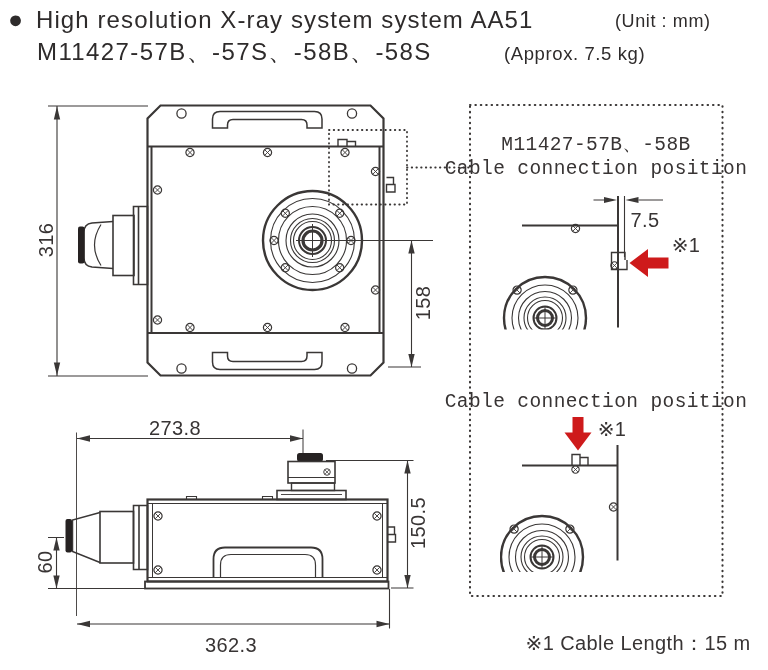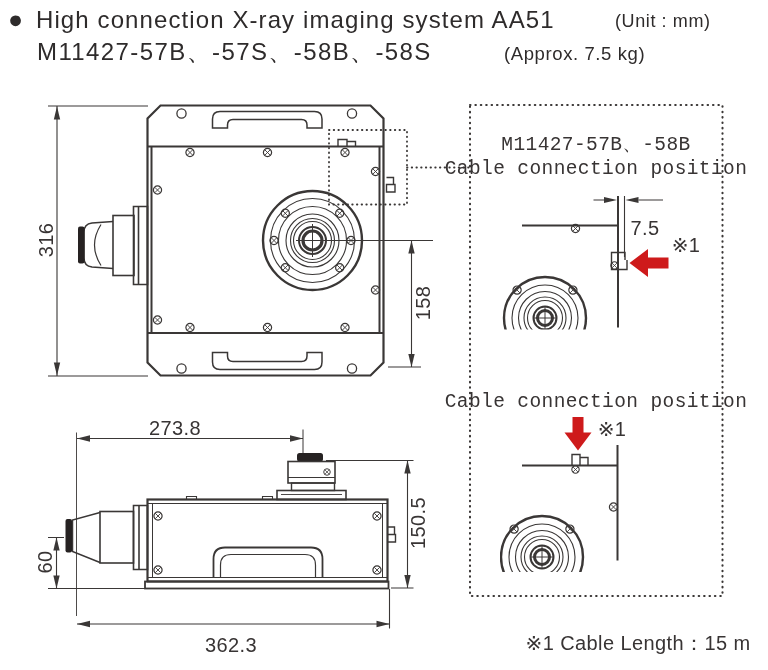--- a/index.html
+++ b/index.html
@@ -203,34 +203,34 @@
       </g>
       <path class="k" stroke-width="2" d="M522,465.5 H618 M617.5,445 V560.5"></path>
       <path class="k" stroke-width="1.4" d="M572,465.5 V454.5 H580 V465.5 M580,465.5 V457.5 H588 V465.5"></path>
       <use href="#scrw" transform="translate(575.5,469.5) scale(0.9)"></use>
       <use href="#scrw" transform="translate(613.5,507)"></use>
       <polygon class="r" points="578,450.5 564.5,432.5 572.5,432.5 572.5,417 583.5,417 583.5,432.5 591.5,432.5"></polygon>
     </g>
   </svg>
 
   <span class="hdrtxt t-title" style="left:8px;top:5px;font-size:25px;">●</span>
-  <span class="hdrtxt t-title" style="left:36px;top:6px;">High connection X-ray imaging system  AA51</span>
+  <span class="hdrtxt t-title" style="left:36px;top:6px;">High resolution X-ray system system  AA51</span>
   <span class="hdrtxt t-small" style="left:615px;top:11px;font-size:18px;">(Unit : mm)</span>
   <span class="hdrtxt t-models" style="left:37px;top:38px;">M11427-57B、-57S、-58B、-58S</span>
   <span class="hdrtxt t-small" style="left:504px;top:43px;">(Approx. 7.5 kg)</span>
 
   <span class="txt rot dimtxt" style="left:46px;top:240px;">316</span>
   <span class="txt rot dimtxt" style="left:423px;top:303px;">158</span>
   <span class="txt dimtxt" style="left:175px;top:428px;">273.8</span>
   <span class="txt dimtxt" style="left:231px;top:612px;margin-top:33px;">362.3</span>
   <span class="txt rot dimtxt" style="left:418px;top:523px;">150.5</span>
   <span class="txt rot dimtxt" style="left:45px;top:562px;">60</span>
 
   <span class="txt dettl" style="left:596px;top:143px;">M11427-57B、-58B</span>
   <span class="txt dettl" style="left:596px;top:169px;">Cable connection position</span>
-  <span class="txt dimtxt" style="left:645px;top:228px;text-align:center;">7.5</span>
+  <span class="txt dimtxt" style="left:645px;top:220px;text-align:center;">7.5</span>
   <span class="txt dimtxt" style="left:686px;top:245px;">※1</span>
 
   <span class="txt dettl" style="left:596px;top:402px;">Cable connection position</span>
   <span class="txt dimtxt" style="left:612px;top:429px;">※1</span>
 
   <span class="txt foot" style="left:638px;top:643px;text-align:center;">※1 Cable Length：15 m</span>
 </div>
 
 </body></html>

